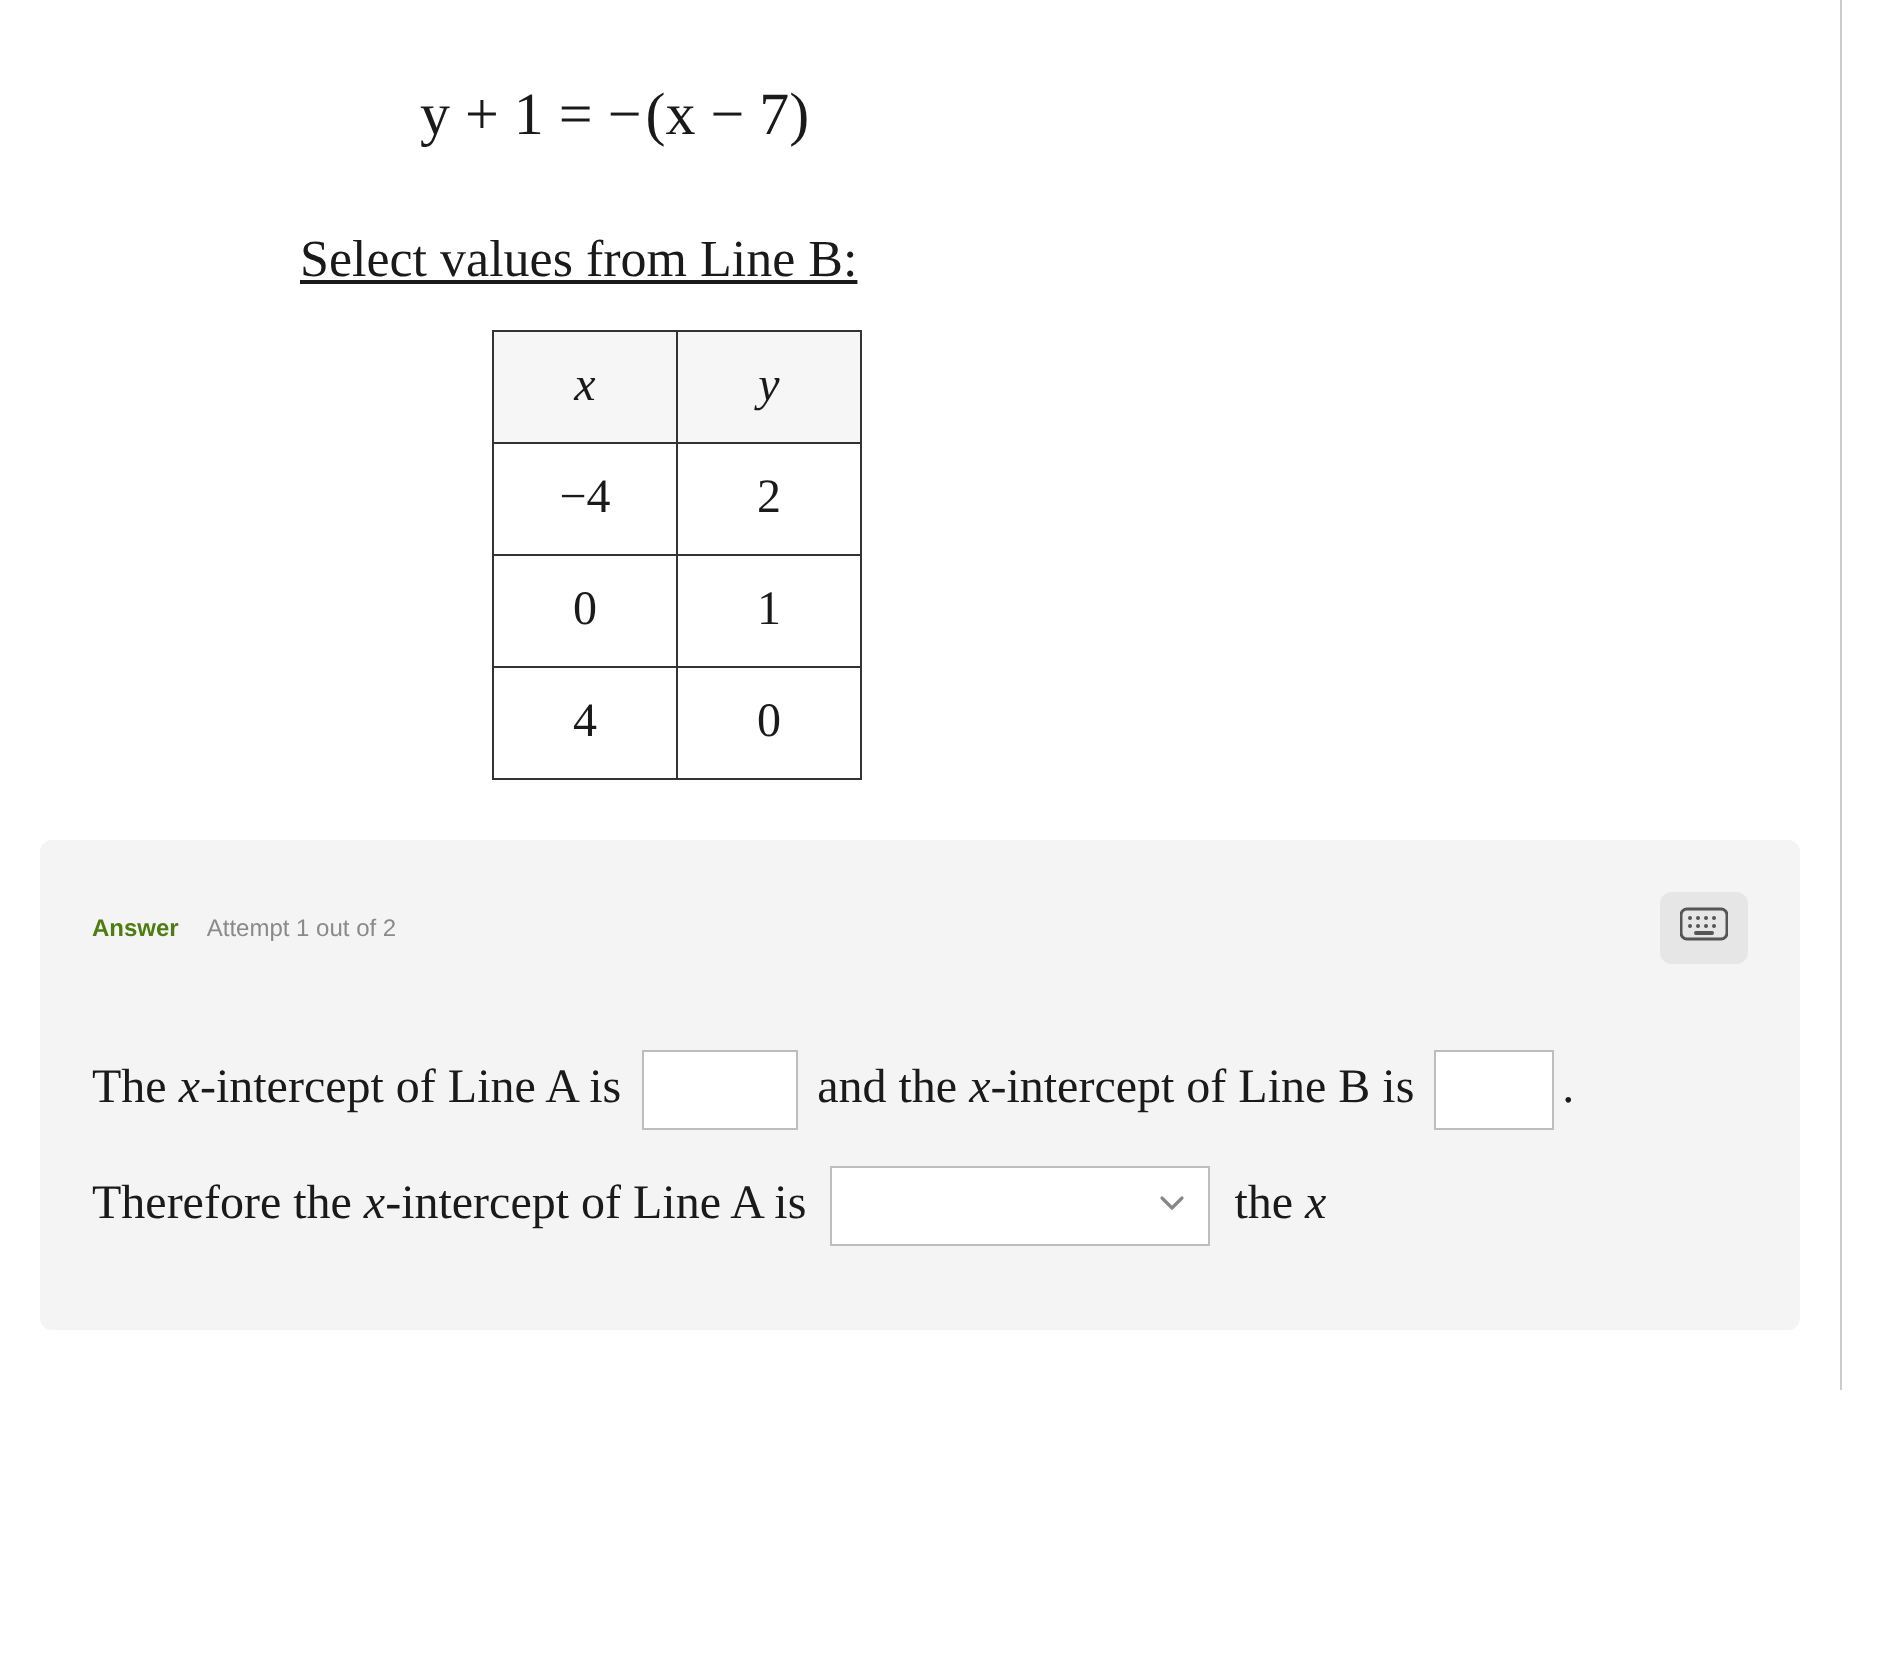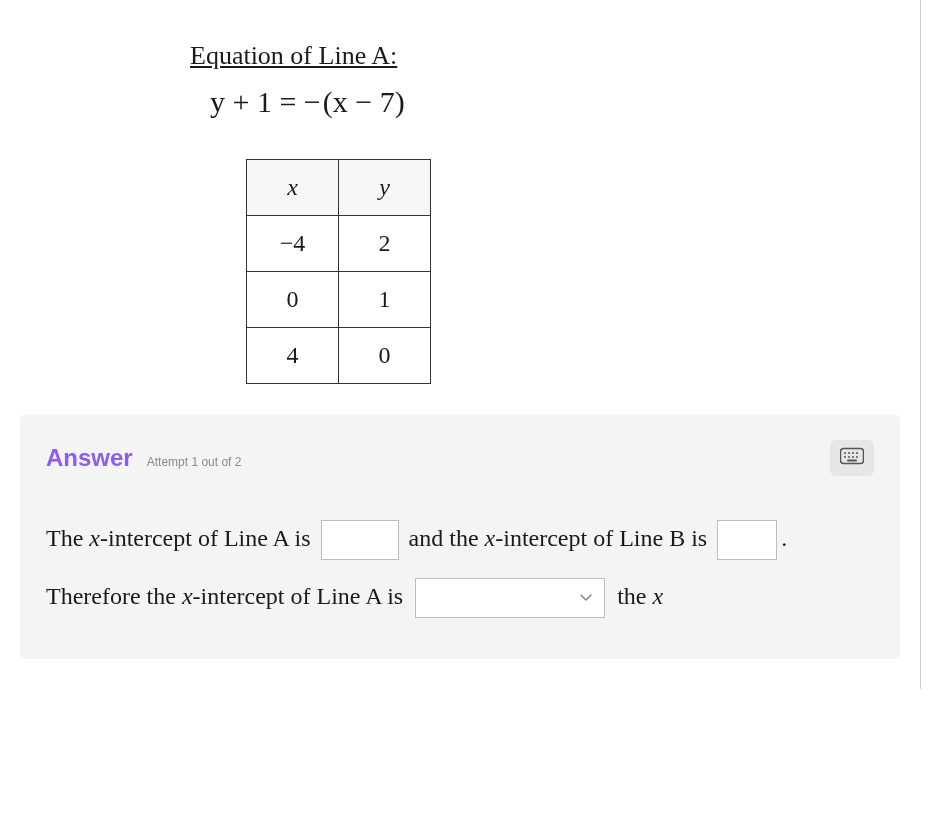--- a/index.html
+++ b/index.html
@@ -82,22 +82,22 @@
     margin-bottom: 34px;
   }
   .answer-header-left {
     display: flex;
     align-items: baseline;
     gap: 14px;
     font-family: -apple-system, BlinkMacSystemFont, 'Segoe UI', Arial, sans-serif;
   }
   .answer-label {
     font-weight: 700;
-    font-size: 24px;
-    color: #8b5cf6;
+    font-size: 12px;
+    color: #4d7c0f;
   }
   .attempt-label {
     font-size: 12px;
     color: #8a8a8a;
   }
   .kbd-btn {
     background: #e6e6e6;
     border-radius: 6px;
     width: 44px;
     height: 36px;
@@ -145,27 +145,27 @@
 </style>
 </head>
 <body>
 
 <div class="page">
   <div class="content">
 
     <div class="prompt-text">Find the x-intercept of each line defined below and compare their values.</div>
 
     <div class="equations-block">
-      <div class="eq-heading">Equation of Line A:</div>
       <div class="equation">
         <span>y</span> + 1 = <span class="minus">−</span>(<span>x</span> − 7)
       </div>
     </div>
 
     <div class="select-block">
+      <div class="select-heading">Select values from Line B:</div>
       <table class="values">
         <tbody>
             <tr>
           <th>x</th>
           <th>y</th>
         </tr>
         <tr>
           <td>−4</td>
           <td>2</td>
         </tr>

